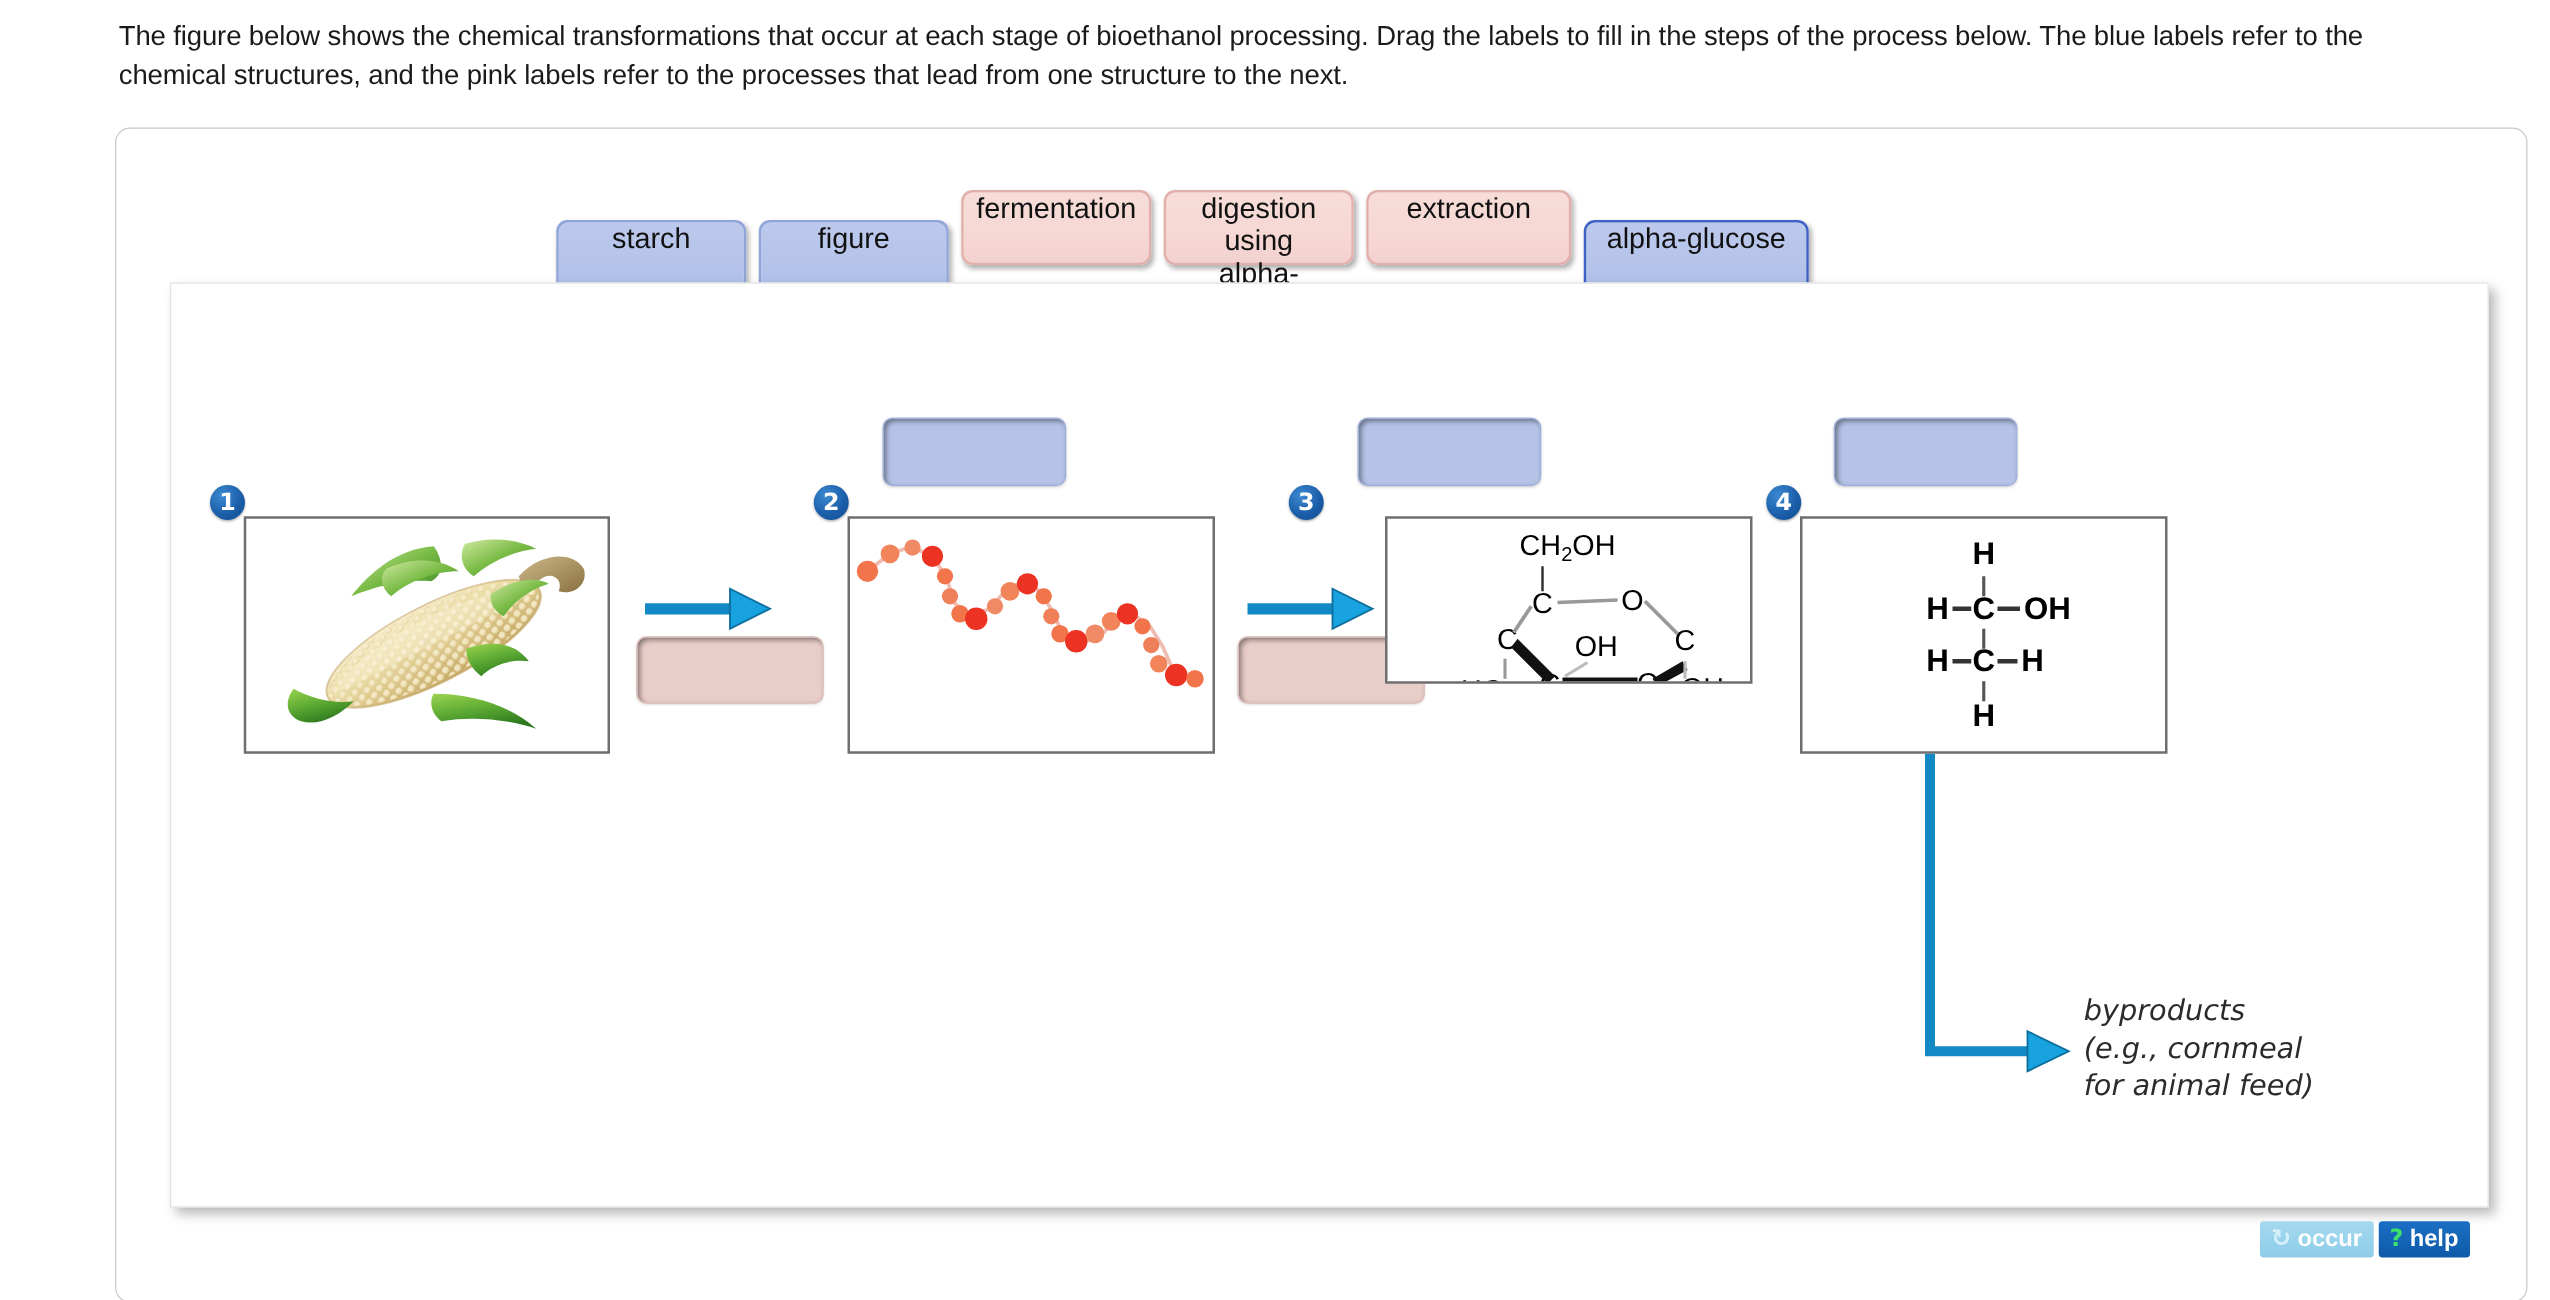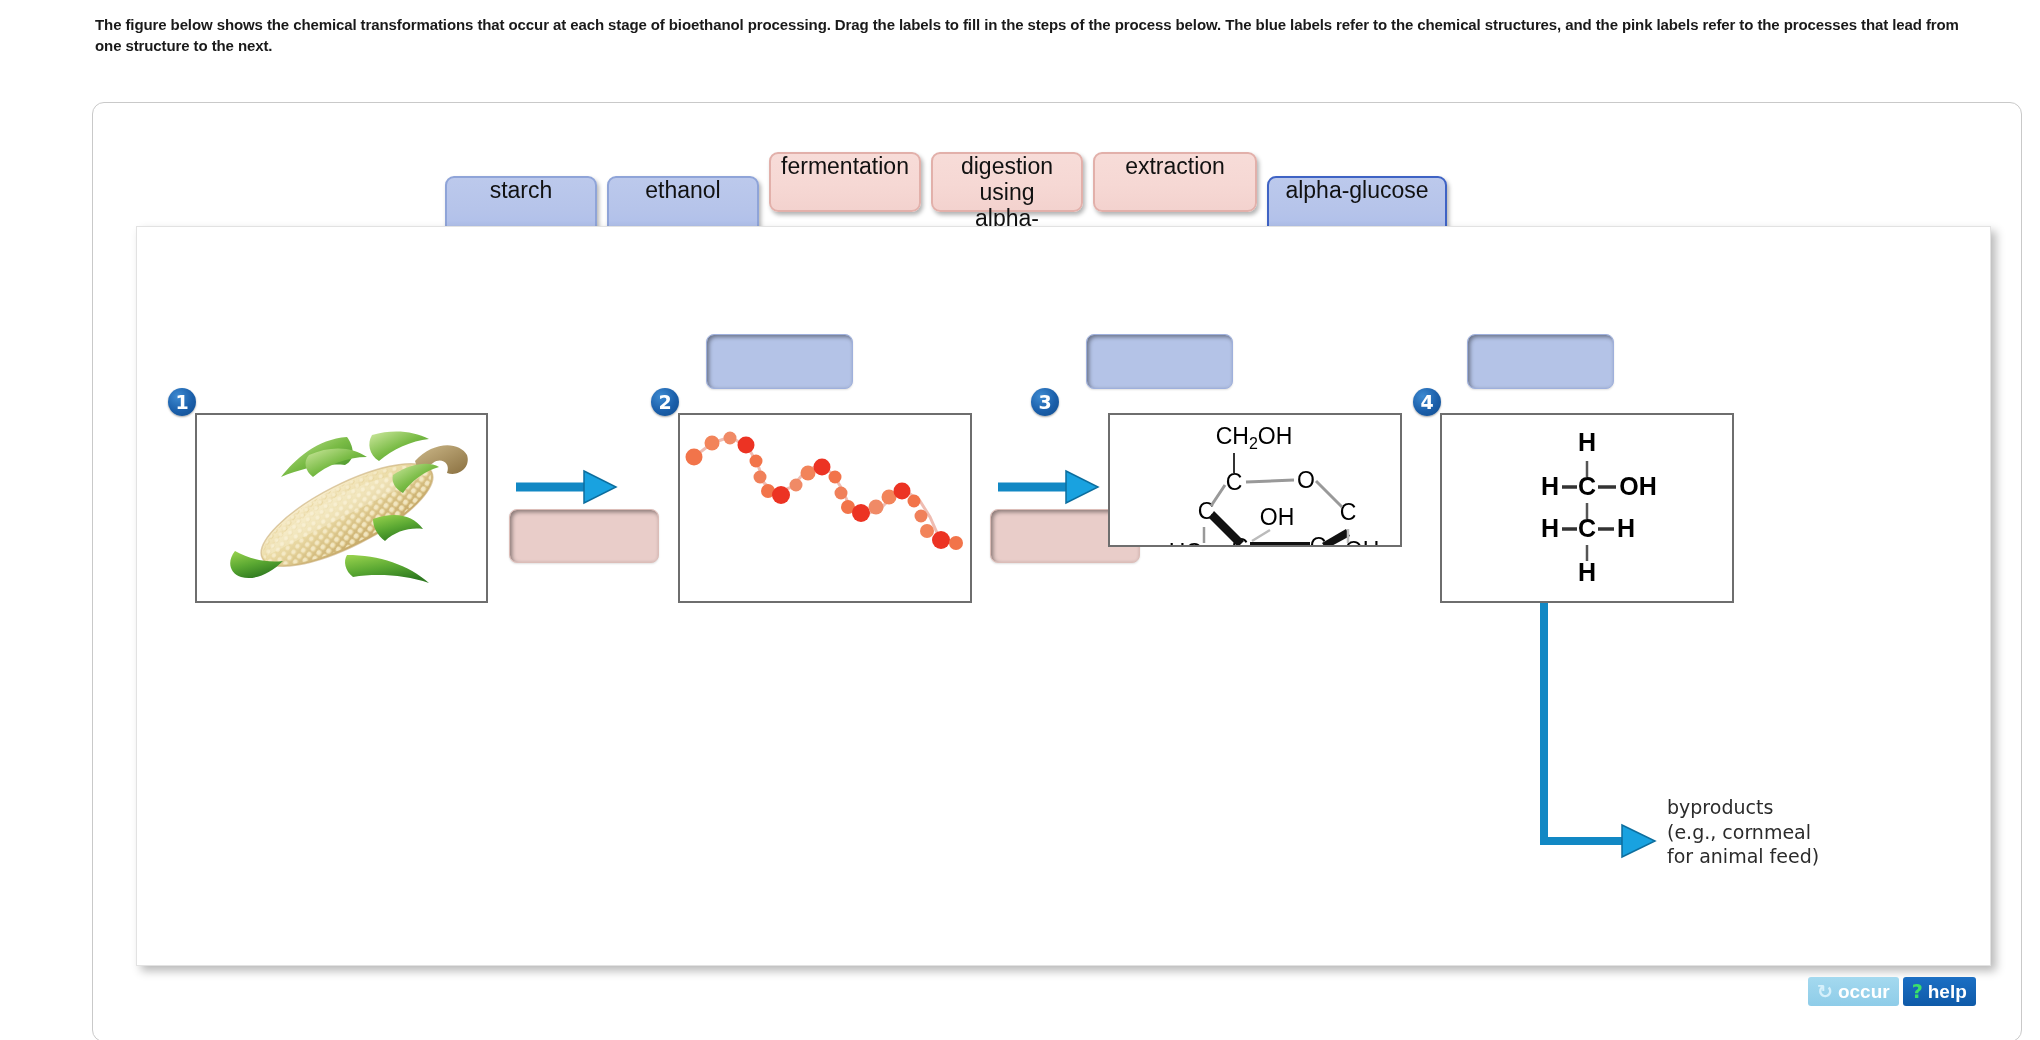--- a/index.html
+++ b/index.html
@@ -8,22 +8,22 @@
     background: #ffffff;
     font-family: "Liberation Sans", sans-serif;
     overflow: hidden;
   }
   #root { position: relative; width: 2040px; height: 1040px; }
 
   
   .prompt {
     position: absolute;
     left: 95px; top: 14px; width: 1870px;
-    font-size: 15px;
-    font-weight: bold;
+    font-size: 22px;
+    font-weight: normal;
     color: #1a1a1a;
     line-height: 1.40;
     letter-spacing: -0.1px;
   }
 
   
   .outer-panel {
     position: absolute;
     left: 92px; top: 102px;
     width: 1930px; height: 940px;
@@ -113,25 +113,26 @@
   }
   .dropzone.blue  { background: #b4c3e7; border: 1px solid #9fb0dc; }
   .dropzone.pink  { background: #e9cdc9; border: 1px solid #dcbdb8; }
 
   
   .arrow { position: absolute; }
 
   
   .byproducts {
     position: absolute;
-    font-size: 19px;
+    font-size: 23px;
     color: #2b2b2b;
     line-height: 1.30;
     white-space: pre-line;
     font-family: "DejaVu Sans", sans-serif;
+    font-style: italic;
   }
 
   
   .chem { font-family: "Liberation Sans", sans-serif; fill: #000; }
 
   
   .btnbar { position: absolute; left: 1808px; top: 977px; display: flex; gap: 4px; }
   .btn {
     height: 29px;
     display: flex; align-items: center; gap: 5px;
@@ -155,21 +156,21 @@
 
   <div class="prompt">The figure below shows the chemical transformations that occur at each stage of bioethanol processing. Drag the labels to fill in the steps of the process below. The blue labels refer to the chemical structures, and the pink labels refer to the processes that lead from one structure to the next.</div>
 
   <div class="outer-panel"></div>
 
   <div class="tray">
     <div class="chip blue" style="width:152px">
       <span class="two-line">starch</span>
     </div>
     <div class="chip blue" style="width:152px">
-      <span class="two-line">ethanol</span>
+      <span class="two-line">figure</span>
     </div>
     <div class="chip pink" style="width:152px">
       <span class="two-line">fermentation</span>
     </div>
     <div class="chip pink" style="width:152px">
       <span class="two-line">digestion using
 alpha-amylase</span>
     </div>
     <div class="chip pink" style="width:164px">
       <span class="two-line">extraction</span>

